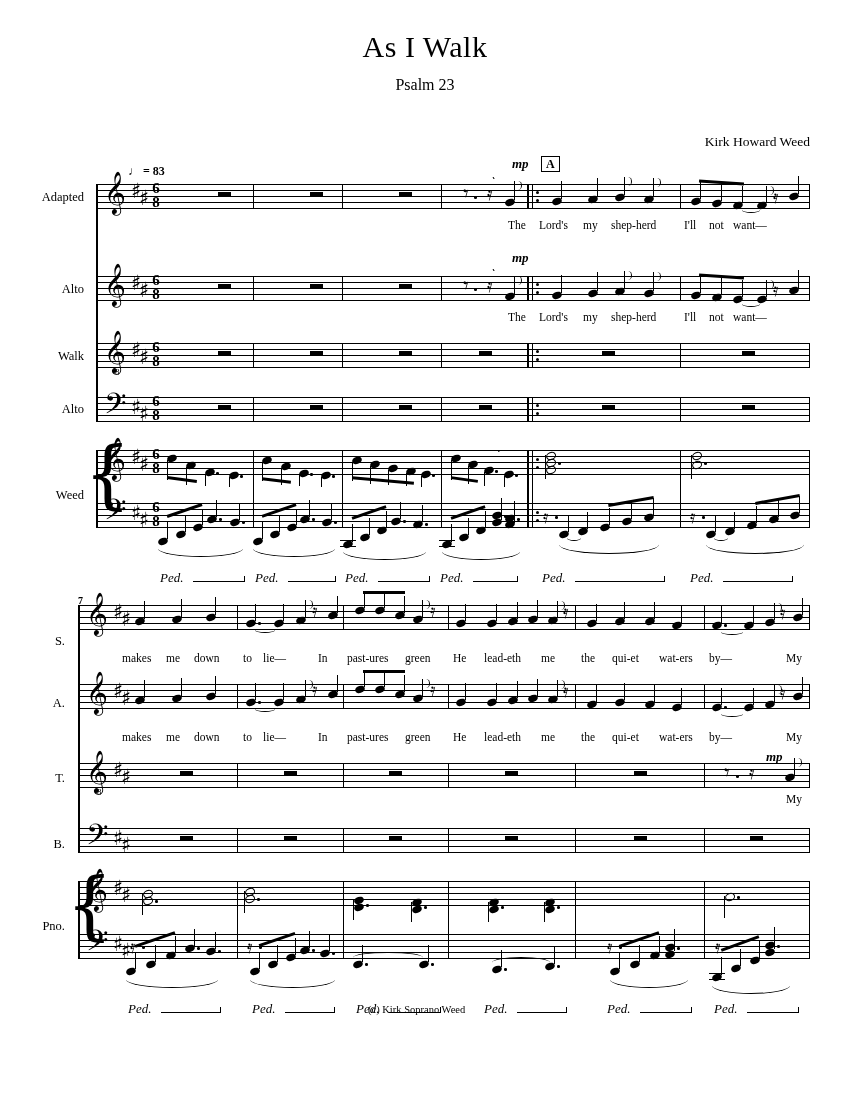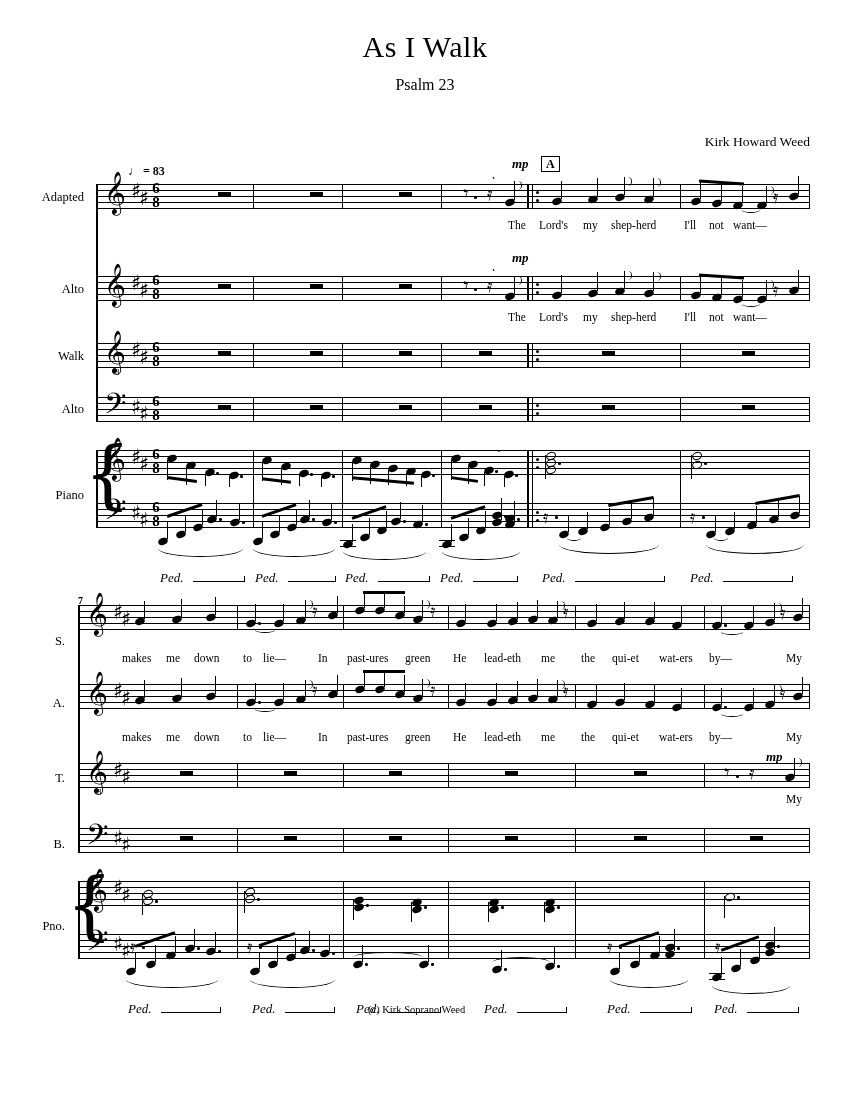--- a/index.html
+++ b/index.html
@@ -266,21 +266,21 @@
 
   <div class="title">As I Walk</div>
   <div class="subtitle">Psalm 23</div>
   <div class="credit-right">Kirk Howard Weed</div>
   <div class="copyright">(c) Kirk Soprano Weed</div>
 
   <div class="inst-name" style="top:190px; left:20px; width:64px;">Adapted</div>
   <div class="inst-name" style="top:282px; left:20px; width:64px;">Alto</div>
   <div class="inst-name" style="top:349px; left:20px; width:64px;">Walk</div>
   <div class="inst-name" style="top:402px; left:20px; width:64px;">Alto</div>
-  <div class="inst-name" style="top:488px; left:20px; width:64px;">Piano</div>
+  <div class="inst-name" style="top:488px; left:20px; width:64px;">Weed</div>
 
   <div class="barline" style="left:96px; top:184px; height:238px; width:2.2px;"></div>
   <div class="barline" style="left:96px; top:450px; height:78px; width:2.2px;"></div>
 
   <div style="position:absolute; left:84px; top:448px; font-size:74px; line-height:0.72; font-family:'DejaVu Serif', serif;">{</div>
 
   <div class="staff" style="left:98px; top:184px; width:712px; height:25px;">
     <div class="line"></div>
       <div class="line"></div>
       <div class="line"></div>

